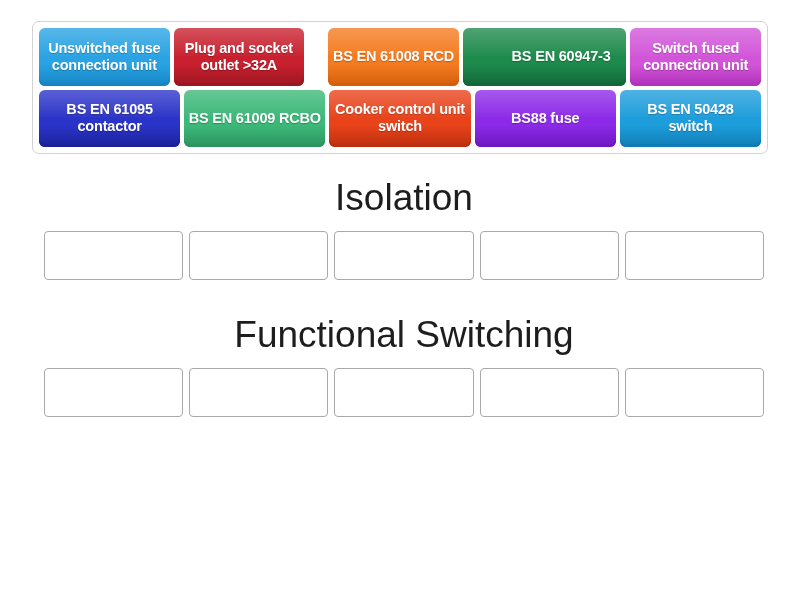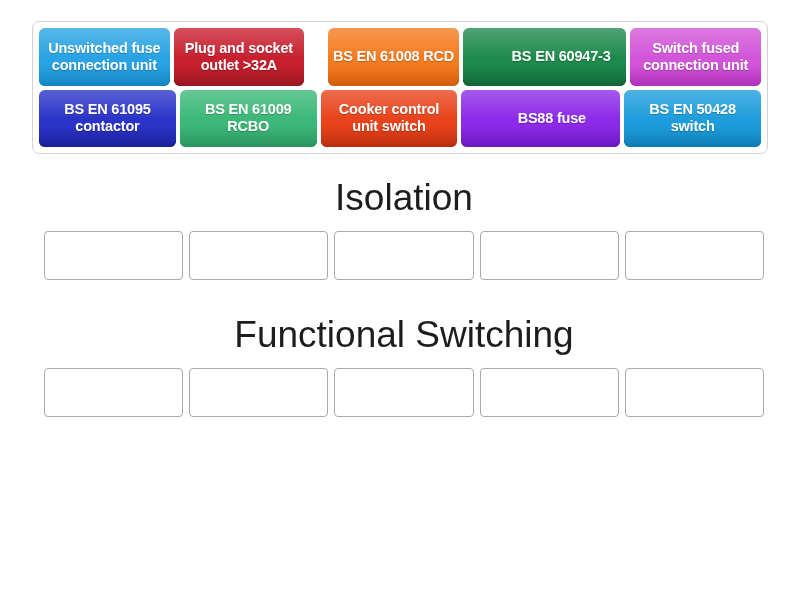--- a/index.html
+++ b/index.html
@@ -142,21 +142,21 @@
     <div class="tile-row">
       <div class="tile" style="background: linear-gradient(rgb(43, 52, 200) 0%, rgb(43, 52, 200) 62%, rgb(26, 33, 155) 100%); box-shadow: rgb(26, 33, 155) 0px -3px 0px inset;">
         <span class="tile-text">BS EN 61095 contactor</span>
       </div>
       <div class="tile" style="background: linear-gradient(rgb(60, 184, 120) 0%, rgb(60, 184, 120) 62%, rgb(44, 149, 96) 100%); box-shadow: rgb(44, 149, 96) 0px -3px 0px inset;">
         <span class="tile-text">BS EN 61009 RCBO</span>
       </div>
       <div class="tile" style="background: linear-gradient(rgb(232, 67, 27) 0%, rgb(232, 67, 27) 62%, rgb(188, 47, 14) 100%); box-shadow: rgb(188, 47, 14) 0px -3px 0px inset;">
         <span class="tile-text">Cooker control unit switch</span>
       </div>
-      <div class="tile" style="background: linear-gradient(rgb(140, 42, 232) 0%, rgb(140, 42, 232) 62%, rgb(109, 24, 192) 100%); box-shadow: rgb(109, 24, 192) 0px -3px 0px inset; padding-left: 26px;">
+      <div class="tile" style="background: linear-gradient(rgb(140, 42, 232) 0%, rgb(140, 42, 232) 62%, rgb(109, 24, 192) 100%); box-shadow: rgb(109, 24, 192) 0px -3px 0px inset;">
         <span class="tile-text">BS88 fuse</span>
       </div>
       <div class="tile" style="background: linear-gradient(rgb(29, 157, 219) 0%, rgb(29, 157, 219) 62%, rgb(15, 125, 181) 100%); box-shadow: rgb(15, 125, 181) 0px -3px 0px inset;">
         <span class="tile-text">BS EN 50428 switch</span>
       </div>
     </div>
 
   </div>
 
   <div class="category cat-1">

